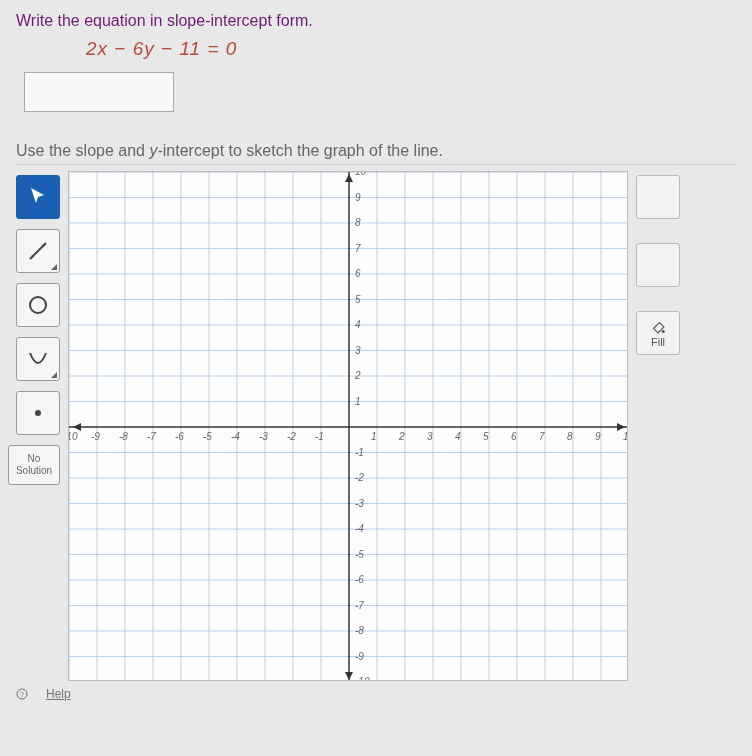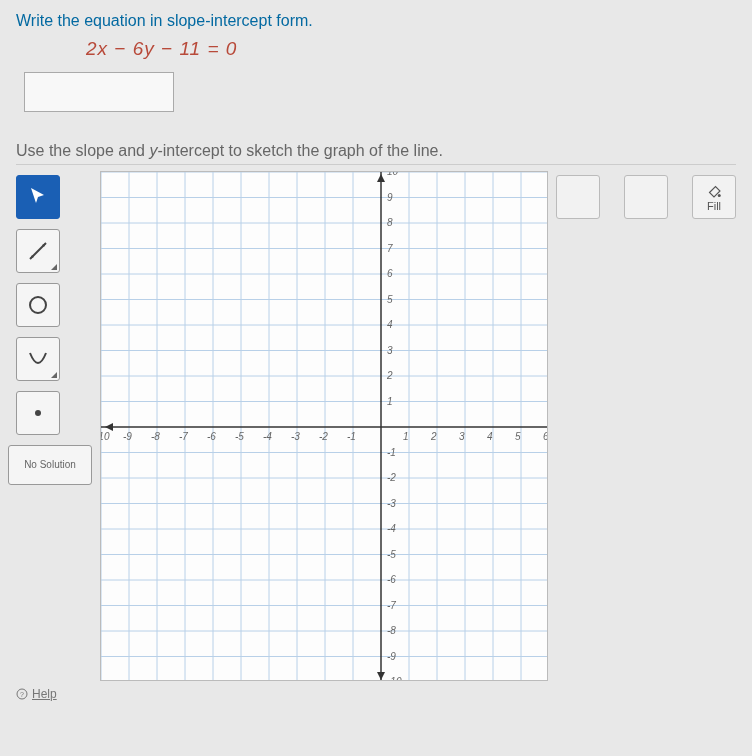--- a/index.html
+++ b/index.html
@@ -7,21 +7,21 @@
       font-family: Arial, Helvetica, sans-serif;
       background: #e8e8e8;
       width: 752px;
       height: 756px;
       padding: 12px 16px;
       color: #555;
       overflow: hidden;
     }
     .prompt-text {
       font-size: 16px;
-      color: #0369a1;
+      color: #701a75;
       margin-bottom: 8px;
     }
     .equation {
       font-size: 19px;
       color: #b84a3a;
       font-style: italic;
       margin-left: 70px;
       margin-bottom: 12px;
       letter-spacing: 1px;
     }
@@ -64,53 +64,53 @@
       position: relative;
     }
     .tool.active { background: #1a5fb4; border-color:#1a5fb4; }
     .tool svg { width: 24px; height: 24px; }
     .tool .corner {
       position: absolute; right: 2px; bottom: 2px;
       width:0; height:0; border-left:6px solid transparent;
       border-bottom:6px solid #666;
     }
     .nosol {
-      width: 84px; height: 40px;
+      width: 52px; height: 40px;
       border:1px solid #999; border-radius:3px;
       background:#f5f5f5;
       font-size: 10px; line-height: 12px;
       display:flex; align-items:center; justify-content:center;
       text-align:center; color:#666; cursor:pointer;
       margin-left:-8px;
     }
     .graph-area {
       position: relative;
       width: 560px;
       height: 510px;
       border:1px solid #bbb;
       background:#fdfdfd;
       overflow:hidden;
     }
     .right-tools {
-      display:flex; flex-direction:row; gap:24px;
+      display:flex; flex-direction:column; gap:24px;
       padding-top:4px;
     }
     .rtool {
       width:44px; height:44px; border:1px solid #bbb; border-radius:3px;
       background:#f2f2f2; display:flex; align-items:center; justify-content:center;
       flex-direction:column; font-size:11px; color:#555; cursor:pointer;
     }
     .rtool svg { width:18px; height:18px; }
     .help {
       margin-top: 6px;
       font-size: 12px;
       color: #777;
       text-decoration: underline;
       cursor:pointer;
-      display:flex; align-items:center; gap:4px;
+      display:flex; align-items:center; gap:18px;
     }
     .help svg{width:12px;height:12px;}
     .grid-label { position:absolute; font-size:10px; color:#666;font-style:italic; }
   </style>
 </head>
 <body>
 
 
 
 <div class="prompt-text">Write the equation in slope-intercept form.</div>

